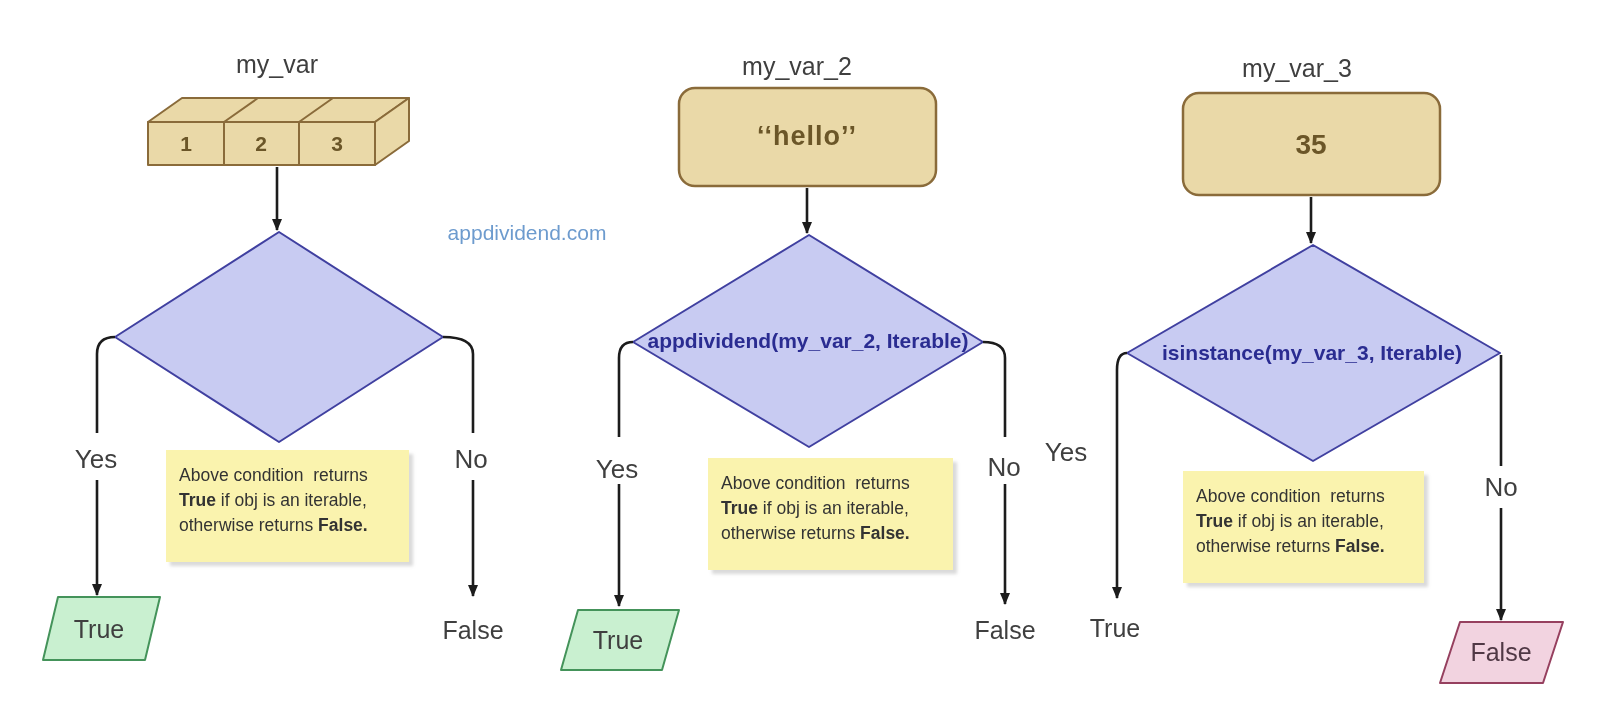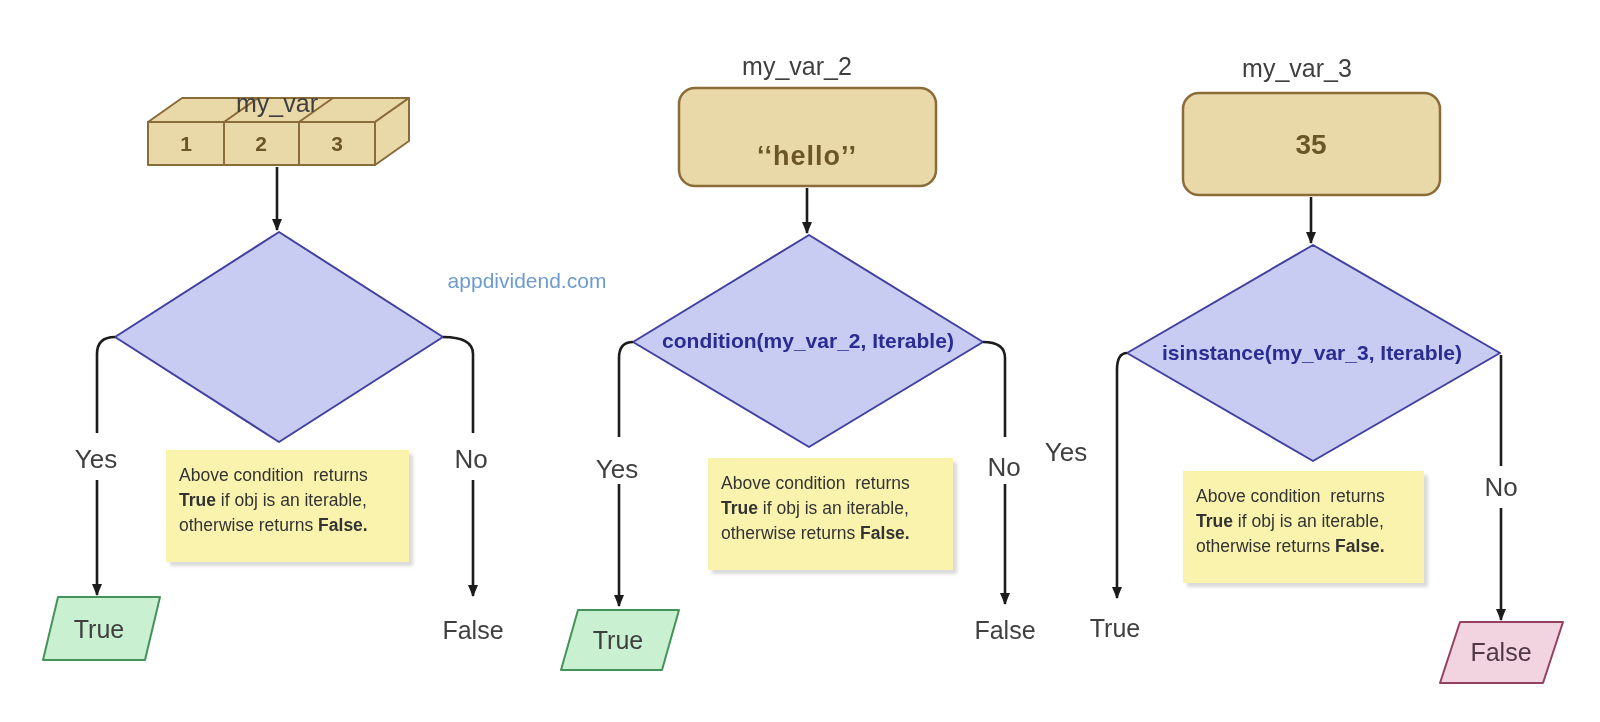--- a/index.html
+++ b/index.html
@@ -26,21 +26,21 @@
   
   .t{position:absolute;transform:translate(-50%,-50%);white-space:nowrap;color:var(--label);}
   .title{font-size:25px;}
   .cond{font-size:21px;font-weight:600;color:var(--diamond-text);}
   .lbl{font-size:26px;}
   .result{font-size:25px;}
   .boxval{font-size:27px;font-weight:600;color:var(--box-text);letter-spacing:1px;}
   .bigval{font-size:28px;font-weight:700;color:var(--box-text);}
   .cellnum{font-size:21px;font-weight:700;color:var(--box-text);}
   .pinktext{color:var(--pink-text);}
-  .watermark{font-size:21px;color:var(--watermark);margin-top:48px;}
+  .watermark{font-size:21px;color:var(--watermark);}
   .note{position:absolute;background:var(--note-fill);box-shadow:4px 4px 3px rgba(150,150,150,.35);
         padding:13px 12px 24px 13px;font-size:17.5px;line-height:25px;color:var(--note-text);}
   .note .note-line{white-space:pre;}
   .note .b{font-weight:700;}
 </style>
 </head>
 <body>
 
 <div class="canvas">
 
@@ -76,37 +76,37 @@
     <path class="fl" d="M1311,197 V243" marker-end="url(#ah)"></path>
     <path class="diamond" d="M1313,245 L1500,353 L1313,461 L1127,353 Z"></path>
     <path class="fl" d="M1127,353 Q1117,353 1117,370 V598" marker-end="url(#ah)"></path>
     <path class="fl" d="M1501,355 V466"></path>
     <path class="fl" d="M1501,508 V620" marker-end="url(#ah)"></path>
     <path class="pink" d="M1460,622 L1563,622 L1543,683 L1440,683 Z"></path>
   </svg>
 
   <div class="t watermark" style="left:527px;top:233px;">appdividend.com</div>
 
-  <div class="t title" style="left:277px;top:64px;margin-top:39px;">my_var</div>
+  <div class="t title" style="left:277px;top:64px;">my_var</div>
   <div class="t cellnum" style="left:186px;top:144px;">1</div>
   <div class="t cellnum" style="left:261px;top:144px;">2</div>
   <div class="t cellnum" style="left:337px;top:144px;">3</div>
   <div class="t lbl" style="left:96px;top:459px;">Yes</div>
   <div class="t lbl" style="left:471px;top:459px;">No</div>
   <div class="t result" style="left:99px;top:629px;">True</div>
   <div class="t result" style="left:473px;top:630px;">False</div>
   <div class="note" style="left:166px;top:450px;width:218px;">
       <div class="note-line"><span>Above condition  returns</span></div>
       <div class="note-line"><span class="b">True</span><span> if obj is an iterable,</span></div>
       <div class="note-line"><span>otherwise returns </span><span class="b">False.</span></div>
     </div>
 
   <div class="t title" style="left:797px;top:66px;">my_var_2</div>
-  <div class="t boxval" style="left:807px;top:136px;margin-top:20px;">‘‘hello’’</div>
-  <div class="t cond" style="left:808px;top:341px;">condition(my_var_2, Iterable)</div>
+  <div class="t boxval" style="left:807px;top:136px;">‘‘hello’’</div>
+  <div class="t cond" style="left:808px;top:341px;">appdividend(my_var_2, Iterable)</div>
   <div class="t lbl" style="left:617px;top:469px;">Yes</div>
   <div class="t lbl" style="left:1004px;top:467px;">No</div>
   <div class="t result" style="left:618px;top:640px;">True</div>
   <div class="t result" style="left:1005px;top:630px;">False</div>
   <div class="note" style="left:708px;top:458px;width:220px;">
       <div class="note-line"><span>Above condition  returns</span></div>
       <div class="note-line"><span class="b">True</span><span> if obj is an iterable,</span></div>
       <div class="note-line"><span>otherwise returns </span><span class="b">False.</span></div>
     </div>
 

